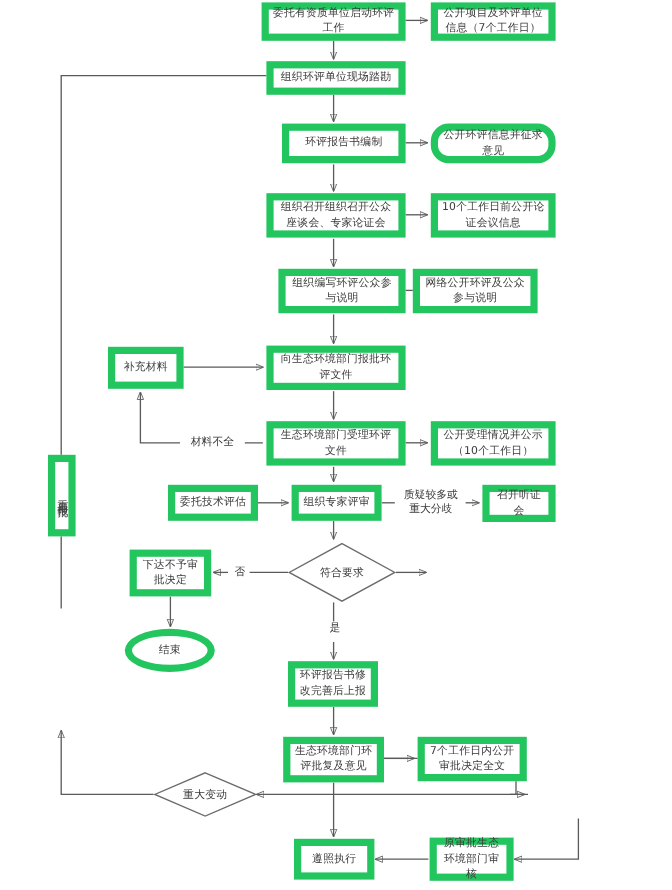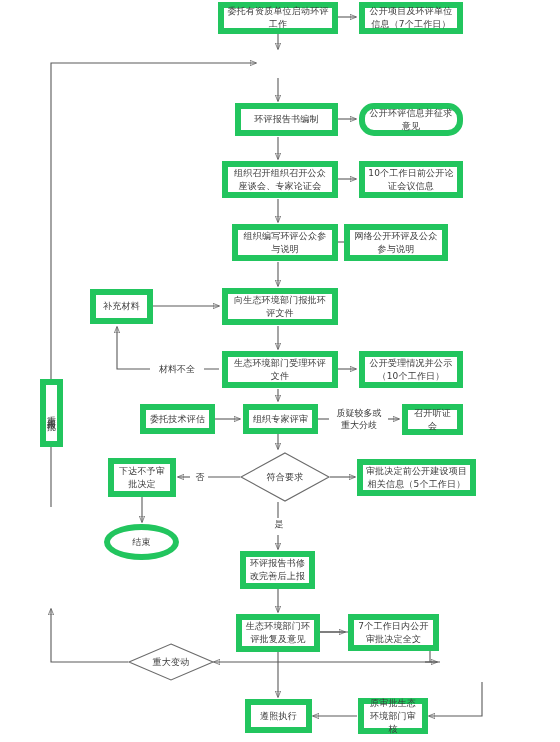--- a/index.html
+++ b/index.html
@@ -169,20 +169,23 @@
   </svg>
 
   <div class="node" style="left:218px; top:2px; width:120px; height:32px;">
     <span>委托有资质单位启动环评工作</span>
   </div>
 
   <div class="node" style="left:359px; top:2px; width:104px; height:32px;">
     <span>公开项目及环评单位信息（7个工作日）</span>
   </div>
 
+  <div class="node" style="left:222px; top:51px; width:116px; height:28px;">
+    <span>组织环评单位现场踏勘</span>
+  </div>
 
   <div class="node" style="left:235px; top:103px; width:103px; height:33px;">
     <span>环评报告书编制</span>
   </div>
 
   <div class="node" style="left:359px; top:103px; width:104px; height:33px;border-radius:15px;">
     <span>公开环评信息并征求意见</span>
   </div>
 
   <div class="node" style="left:222px; top:161px; width:116px; height:37px;">
@@ -237,23 +240,20 @@
   </div>
 
   <div class="node" style="left:108px; top:458px; width:68px; height:39px;">
     <span>下达不予审批决定</span>
   </div>
 
   <div class="node terminator" style="left:104px; top:524px; width:75px; height:36px;">
     <span>结束</span>
   </div>
 
-  <div class="node" style="left:357px; top:459px; width:119px; height:37px;">
-    <span>审批决定前公开建设项目相关信息（5个工作日）</span>
-  </div>
 
   <div class="node" style="left:240px; top:551px; width:75px; height:38px;">
     <span>环评报告书修改完善后上报</span>
   </div>
 
   <div class="node" style="left:236px; top:614px; width:84px; height:38px;">
     <span>生态环境部门环评批复及意见</span>
   </div>
 
   <div class="node" style="left:348px; top:614px; width:91px; height:37px;">

